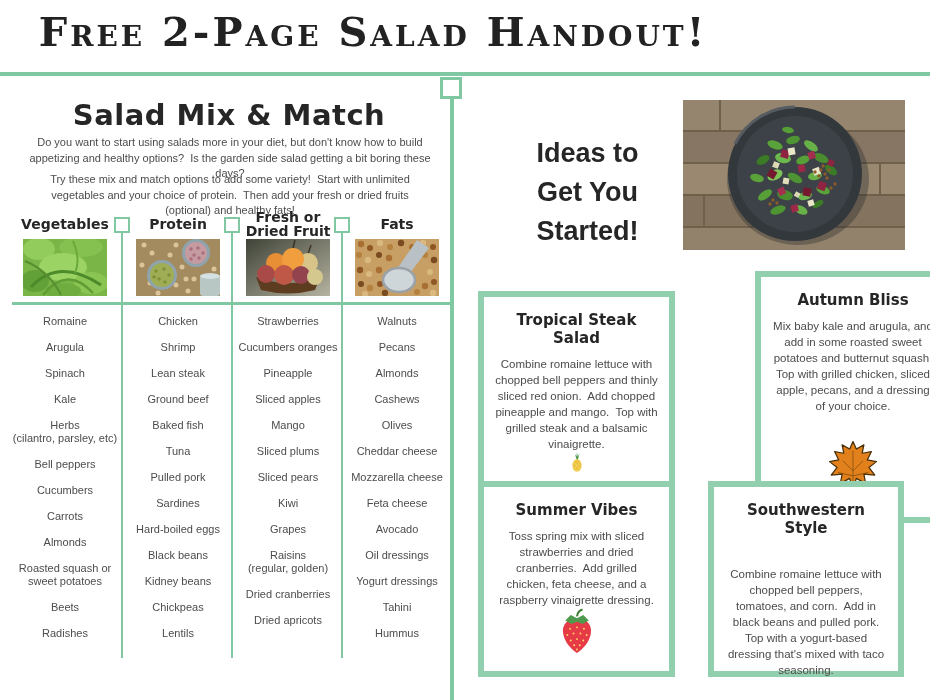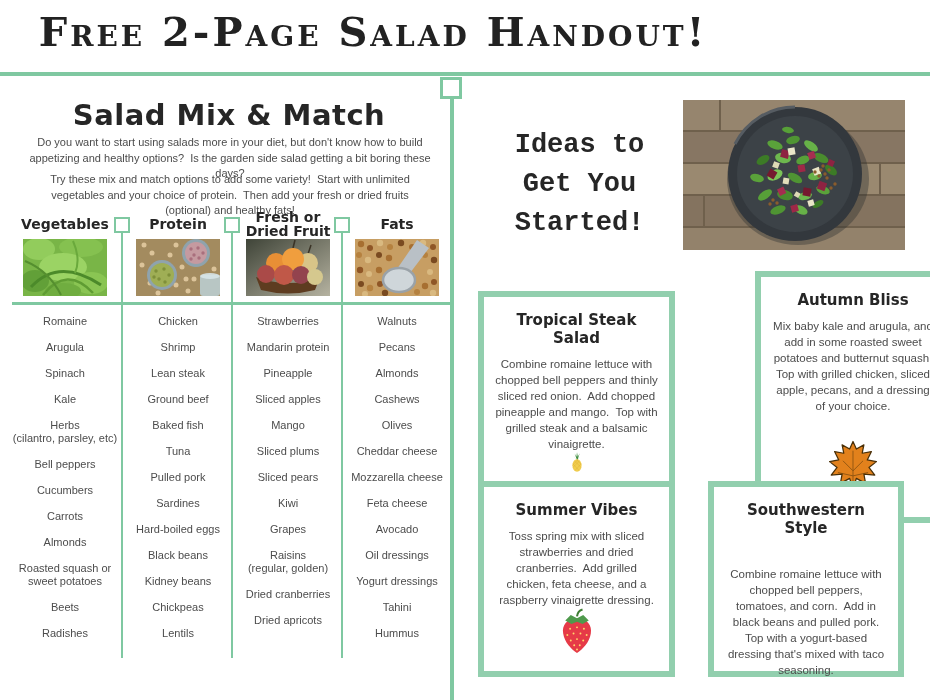--- a/index.html
+++ b/index.html
@@ -41,22 +41,22 @@
   .col-square-1{left:114px;}
   .col-square-2{left:224px;}
   .col-square-3{left:334px;}
   .col-vline{position:absolute;top:233px;width:2px;height:425px;background:#7fc8a1;}
   .col-vline-1{left:121px;}
   .col-vline-2{left:231px;}
   .col-vline-3{left:341px;}
   .cols-underline{position:absolute;top:302px;left:12px;width:440px;height:3px;background:#7fc8a1;}
 
   
-  .ideas-title{position:absolute;top:122px;left:503px;width:145px;margin:4px;text-align:center;
-    font-family:Liberation Mono, monospace;font-weight:bold;font-size:27px;line-height:39px;
+  .ideas-title{position:absolute;top:122px;left:503px;width:145px;margin:12px;text-align:center;
+    font-family:Liberation Sans, sans-serif;font-weight:bold;font-size:27px;line-height:39px;
     color:#262626;white-space:pre-line;}
   .salad-photo{position:absolute;top:100px;left:683px;width:222px;height:150px;display:block;}
 
   .card{position:absolute;box-sizing:border-box;background:#fff;border:6px solid #92cfae;
     display:flex;flex-direction:column;align-items:center;padding:14px 10px 12px;}
   .card-1{left:478px;top:271px;width:197px;height:203px;margin-top:20px;}
   .card-2{left:708px;top:271px;width:196px;height:252px;margin-left:47px;}
   .card-3{left:478px;top:481px;width:197px;height:196px;}
   .card-4{left:708px;top:481px;width:196px;height:196px;gap:20px;}
   .card-title{margin:0 0 9px;font-family:"DejaVu Sans",sans-serif;font-weight:bold;
@@ -197,21 +197,21 @@
         <circle cx="62" cy="24" r="10" fill="#d8c488"></circle>
         <circle cx="30" cy="24" r="10" fill="#e88f35"></circle>
         <circle cx="47" cy="20" r="11" fill="#f09e3e"></circle>
         <circle cx="20" cy="35" r="9" fill="#aa4a48"></circle>
         <circle cx="38" cy="36" r="10" fill="#c05848"></circle>
         <circle cx="55" cy="36" r="9" fill="#93434e"></circle>
         <circle cx="69" cy="38" r="8" fill="#d5c88e"></circle>
       </svg>
       <div class="col-list">
           <div class="list-item">Strawberries</div>
-          <div class="list-item">Mandarin protein</div>
+          <div class="list-item">Cucumbers oranges</div>
           <div class="list-item">Pineapple</div>
           <div class="list-item">Sliced apples</div>
           <div class="list-item">Mango</div>
           <div class="list-item">Sliced plums</div>
           <div class="list-item">Sliced pears</div>
           <div class="list-item">Kiwi</div>
           <div class="list-item">Grapes</div>
           <div class="list-item">Raisins
 (regular, golden)</div>
           <div class="list-item">Dried cranberries</div>

